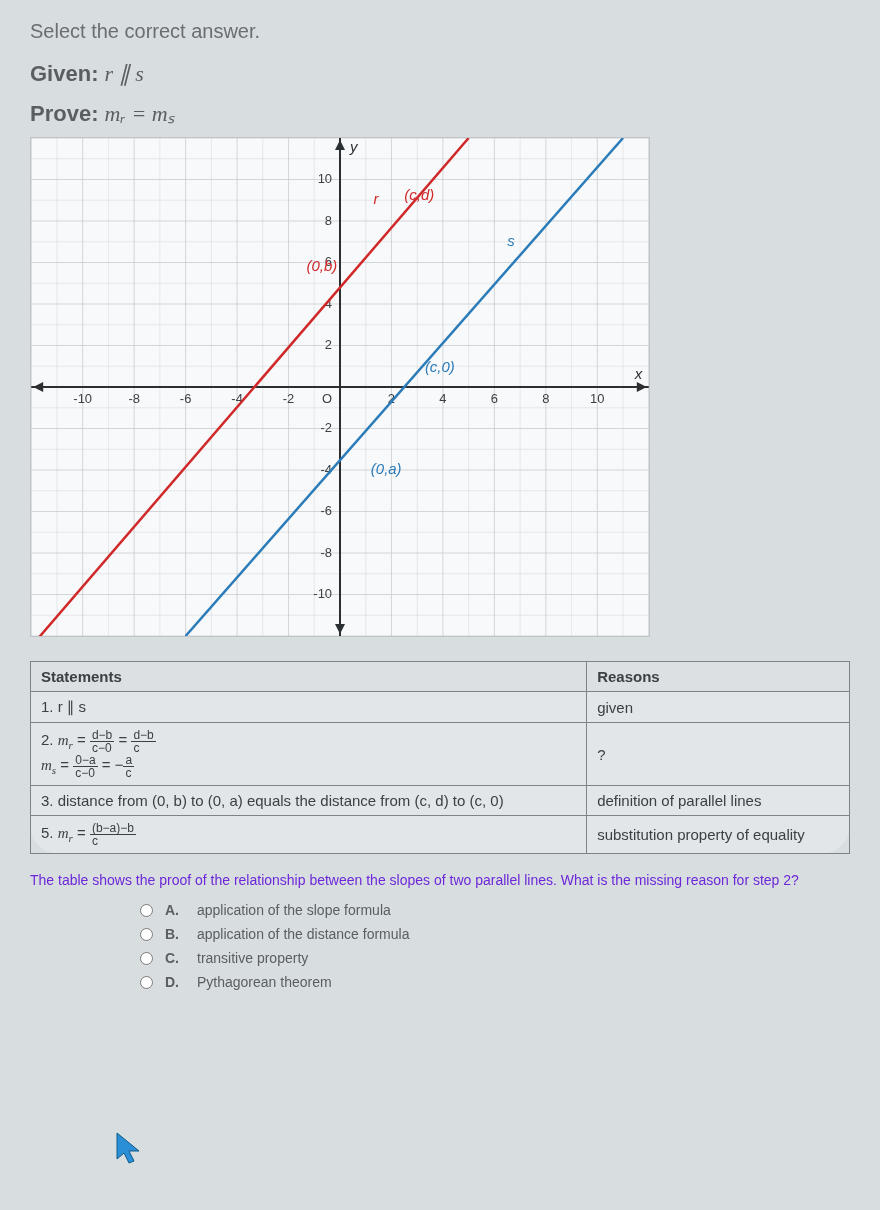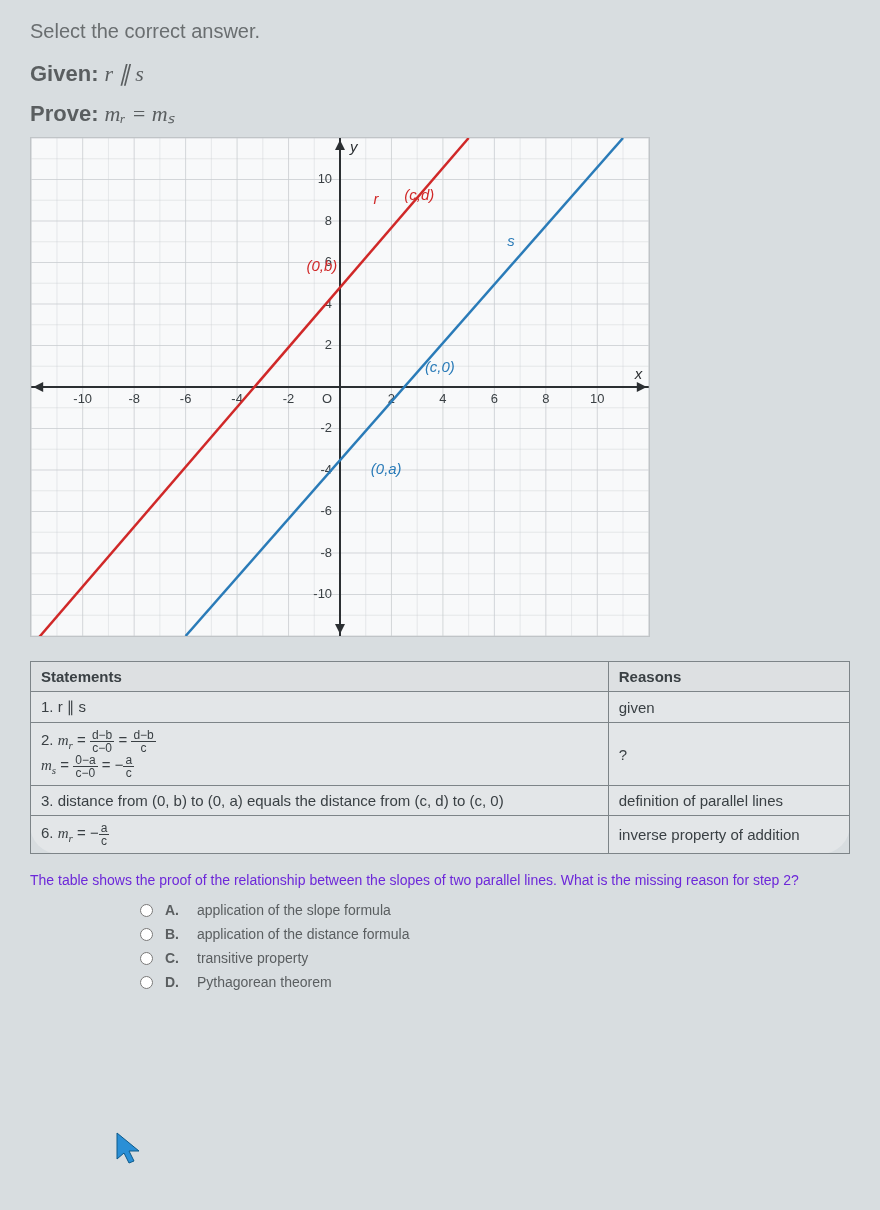--- a/index.html
+++ b/index.html
@@ -66,21 +66,21 @@
   .letter { font-weight: bold; width: 22px; }
   .cursor {
     position: absolute;
     bottom: 45px;
     left: 115px;
   }
   .math { font-style: italic; font-family: "Times New Roman", serif;}
   .frac {
     display: inline-block;
     vertical-align: middle;
-    text-align: center;
+    text-align: left;
     font-size: 12px;
     line-height: 1;
   }
   .frac .num { display:block; border-bottom:1px solid #3a4044; padding:0 2px;}
   .frac .den { display:block; padding:0 2px;}
   sub { font-size: 11px; }
 </style>
 </head>
 <body>
 
@@ -202,22 +202,22 @@
       </tr>
       <tr>
         <td>2. <span class="math">m<sub>r</sub></span> = <span class="frac"><span class="num">d−b</span><span class="den">c−0</span></span> = <span class="frac"><span class="num">d−b</span><span class="den">c</span></span><br><span class="math">m<sub>s</sub></span> = <span class="frac"><span class="num">0−a</span><span class="den">c−0</span></span> = −<span class="frac"><span class="num">a</span><span class="den">c</span></span></td>
         <td>?</td>
       </tr>
       <tr>
         <td>3. distance from (0, b) to (0, a) equals the distance from (c, d) to (c, 0)</td>
         <td>definition of parallel lines</td>
       </tr>
       <tr>
-        <td>6. <span class="math">m<sub>r</sub></span> = −<span class="frac"><span class="num">a</span><span class="den">c</span></span></td>
-        <td>inverse property of addition</td>
+        <td>5. <span class="math">m<sub>r</sub></span> = <span class="frac"><span class="num">(b−a)−b</span><span class="den">c</span></span></td>
+        <td>substitution property of equality</td>
       </tr>
     </tbody>
 </table>
 
 <div class="question">The table shows the proof of the relationship between the slopes of two parallel lines. What is the missing reason for step 2?</div>
 
 <div class="choices">
     <div class="choice">
       <input type="radio" name="ans" style="">
       <span class="letter">A.</span>

